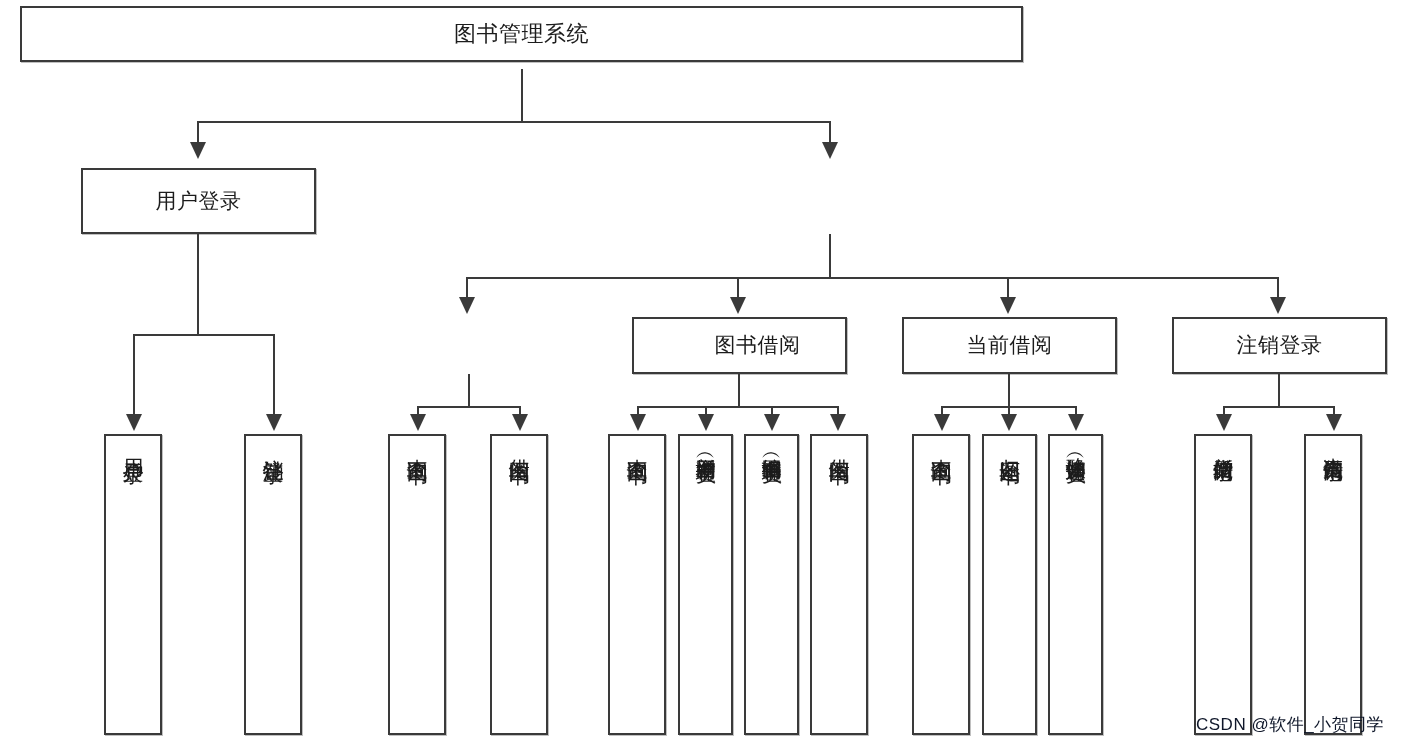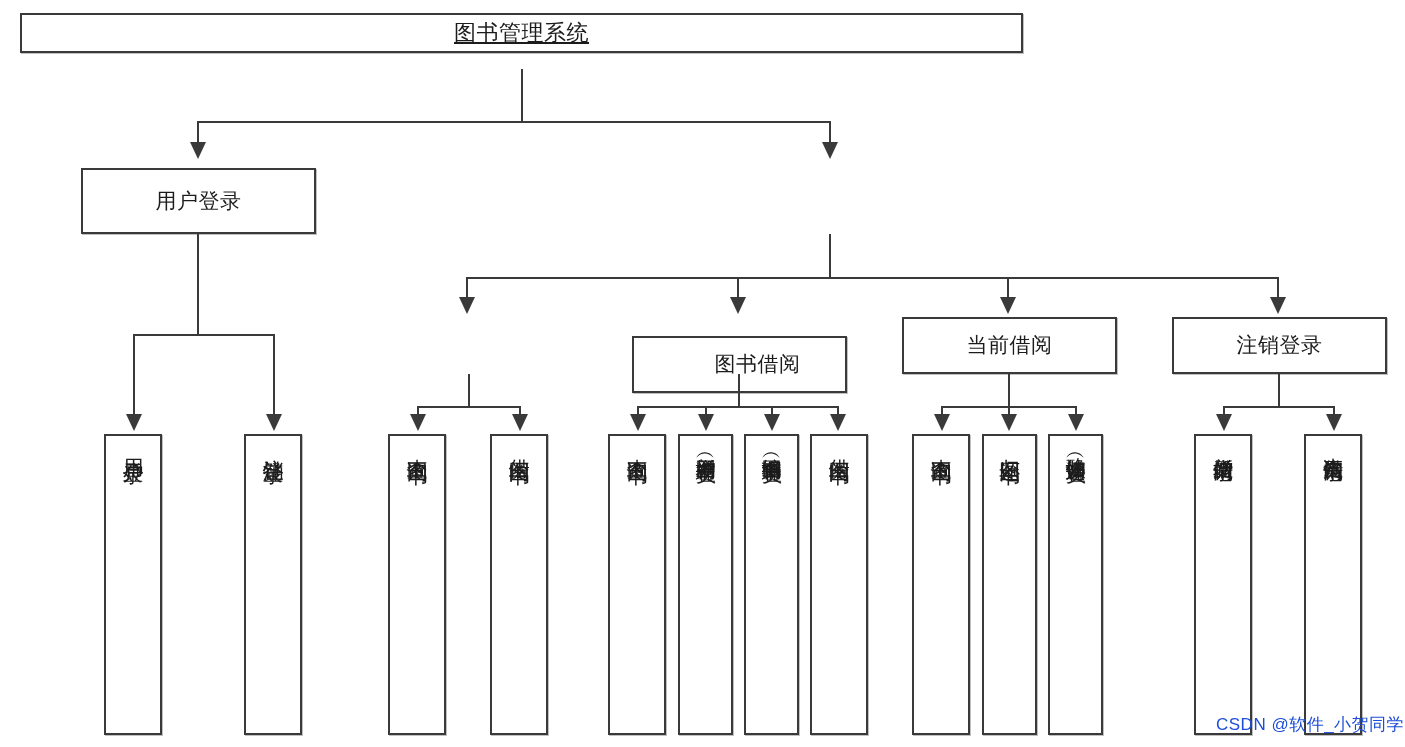--- a/index.html
+++ b/index.html
@@ -68,33 +68,32 @@
   .arrow {
     position: absolute;
     width: 0;
     height: 0;
     border-left: 8px solid transparent;
     border-right: 8px solid transparent;
     border-top: 17px solid #3a3a3a;
   }
   .watermark {
     position: absolute;
-    color: #1d4ed8;
+    color: #0f172a;
     font-size: 17px;
     white-space: nowrap;
     letter-spacing: 0.5px;
-    margin-left: 20px;
   }
 </style>
 </head>
 <body>
 
 <div id="canvas">
 
-  <div class="node h root" style="left:20px; top:13px; width:1003px; height:40px;text-decoration:underline;">
+  <div class="node h root" style="left:20px; top:6px; width:1003px; height:56px;">
     <span class="lbl">图书管理系统</span>
   </div>
 
   <div class="seg vline" style="left:521px; top:69px; height:53px;"></div>
   <div class="seg hline" style="left:197px; top:121px; width:633px;"></div>
   <div class="seg vline" style="left:197px; top:121px; height:23px;"></div>
   <div class="seg vline" style="left:829px; top:121px; height:23px;"></div>
   <div class="arrow" style="left:190px; top:142px;"></div>
   <div class="arrow" style="left:822px; top:142px;"></div>
 
@@ -113,21 +112,21 @@
   <div class="seg hline" style="left:466px; top:277px; width:812px;"></div>
   <div class="seg vline" style="left:466px; top:277px; height:22px;"></div>
   <div class="seg vline" style="left:737px; top:277px; height:22px;"></div>
   <div class="seg vline" style="left:1007px; top:277px; height:22px;"></div>
   <div class="seg vline" style="left:1277px; top:277px; height:22px;"></div>
   <div class="arrow" style="left:459px; top:297px;"></div>
   <div class="arrow" style="left:730px; top:297px;"></div>
   <div class="arrow" style="left:1000px; top:297px;"></div>
   <div class="arrow" style="left:1270px; top:297px;"></div>
 
-  <div class="node h" style="left:632px; top:336px; width:215px; height:57px;padding-left:36px;">
+  <div class="node h" style="left:632px; top:317px; width:215px; height:57px;padding-left:36px;">
     <span class="lbl">图书借阅</span>
   </div>
   <div class="node h" style="left:902px; top:317px; width:215px; height:57px;">
     <span class="lbl">当前借阅</span>
   </div>
   <div class="node h" style="left:1172px; top:317px; width:215px; height:57px;">
     <span class="lbl">注销登录</span>
   </div>
 
   <div class="seg vline" style="left:468px; top:374px; height:33px;"></div>

